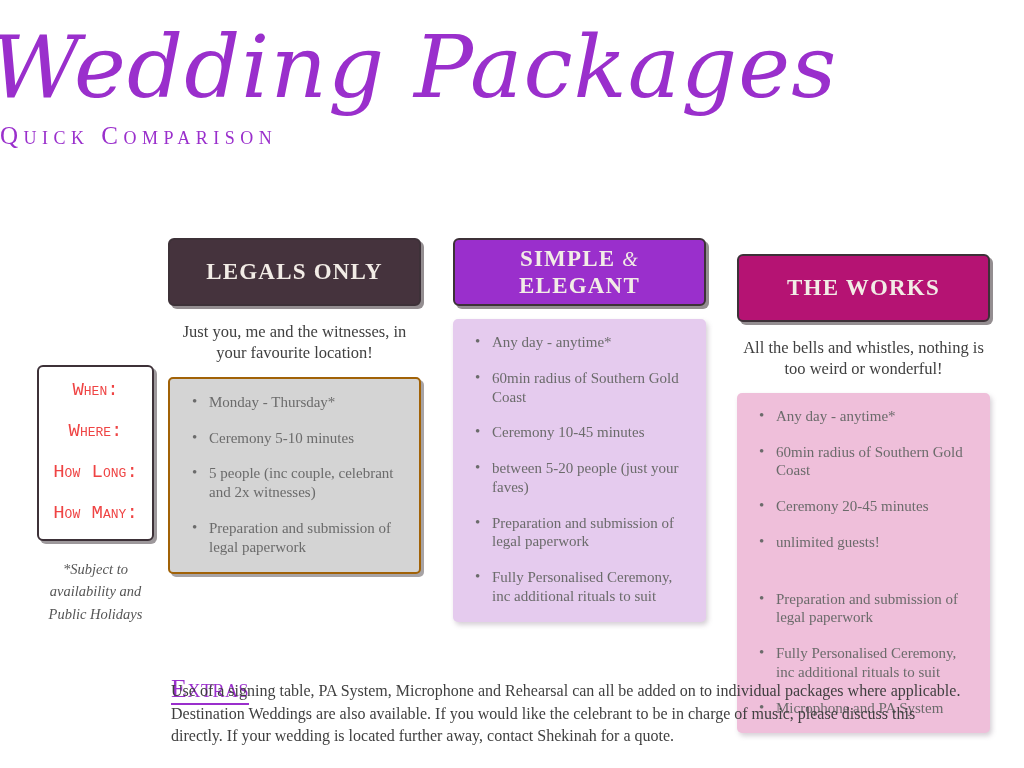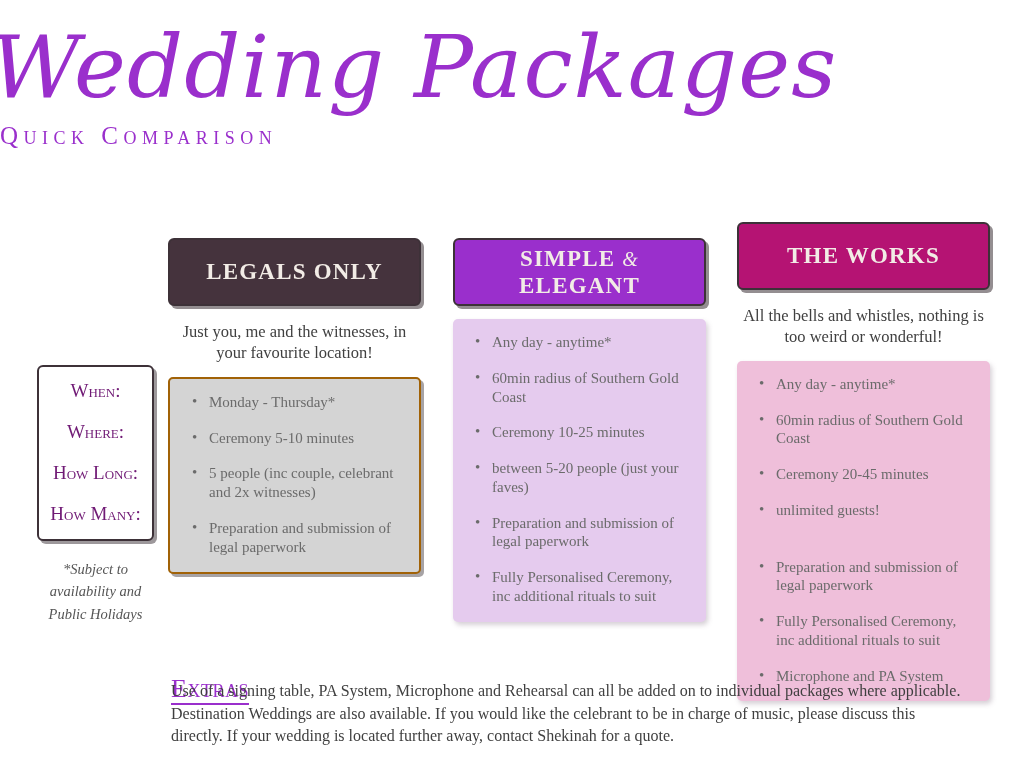--- a/index.html
+++ b/index.html
@@ -44,21 +44,21 @@
     margin-top: 12px;
   }
 
   
   .col {
     position: absolute;
     width: 253px;
   }
   #col-legals  { left: 168px; top: 238px; }
   #col-simple  { left: 453px; top: 238px; }
-  #col-works   { left: 737px; top: 222px; }
+  #col-works   { left: 737px; top: 254px; }
 
   .pkg-header {
     height: 68px;
     border-radius: 6px;
     border: 2px solid #3d3138;
     box-shadow: 3px 3px 0 rgba(60,50,55,0.55);
     display: flex;
     align-items: center;
     justify-content: center;
     text-align: center;
@@ -141,24 +141,24 @@
     width: 117px;
     background: #ffffff;
     border: 2px solid #3d3138;
     border-radius: 6px;
     box-shadow: 3px 3px 0 rgba(60,50,55,0.5);
     padding: 14px 4px 16px 4px;
     box-sizing: border-box;
     text-align: center;
   }
   .label-row {
-    font-family: Liberation Serif, serif;
+    font-family: Liberation Mono, monospace;
     font-variant: small-caps;
     font-size: 19px;
-    color: #701a75;
+    color: #ef4444;
     line-height: 1.0;
     margin-bottom: 22px;
     white-space: nowrap;
   }
   .label-row:last-child { margin-bottom: 0; }
 
   #footnote {
     position: absolute;
     left: 37px;
     top: 558px;
@@ -229,21 +229,21 @@
     <span>
       <span>SIMPLE</span>
       <span class="amp">&amp;</span><br>
       <span>ELEGANT</span>
     </span>
   </div>
   <div class="pkg-card" id="card-simple">
     <ul class="pkg-list">
       <li>Any day - anytime*</li>
       <li>60min radius of Southern Gold Coast</li>
-      <li>Ceremony 10-25 minutes</li>
+      <li>Ceremony 10-45 minutes</li>
       <li>between 5-20 people (just your faves)</li>
       <li>Preparation and submission of legal paperwork</li>
       <li>Fully Personalised Ceremony, inc additional rituals to suit</li>
     </ul>
   </div>
 </div>
 
 <div class="col" id="col-works">
   <div class="pkg-header" id="hdr-works">THE WORKS</div>
   <div class="pkg-sub">All the bells and whistles, nothing is too weird or wonderful!</div>

